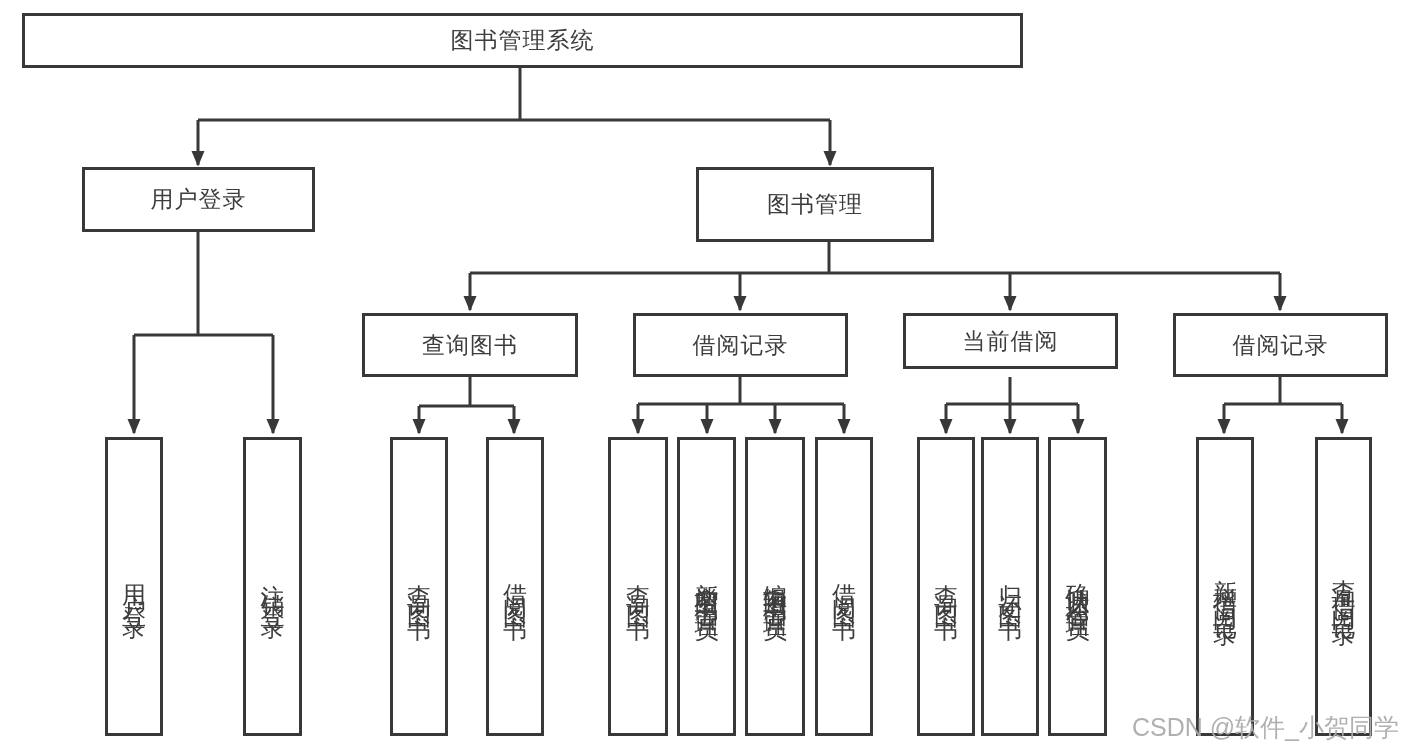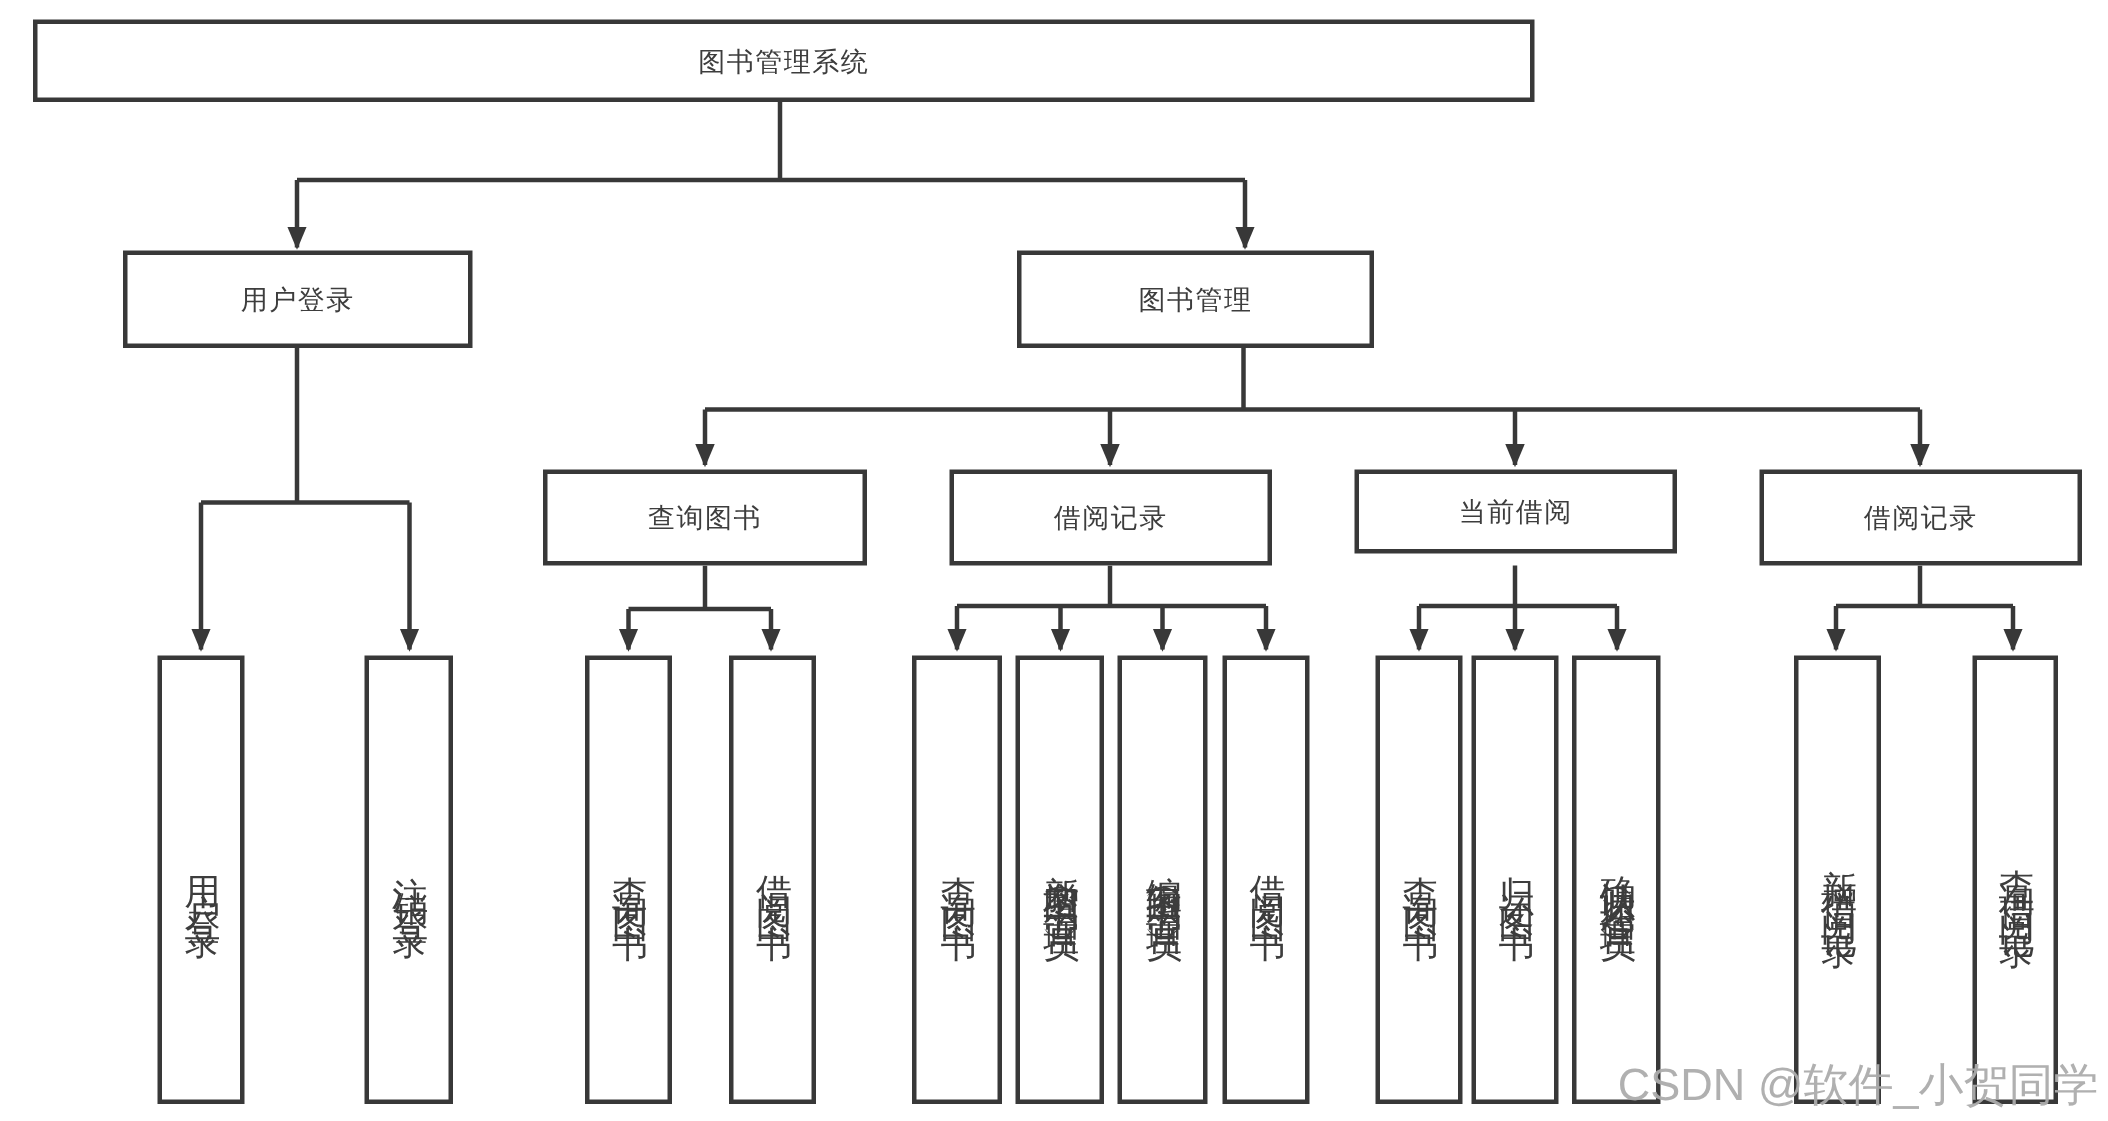--- a/index.html
+++ b/index.html
@@ -21,35 +21,35 @@
     position: absolute;
     box-sizing: border-box;
     background: #ffffff;
     border: 3px solid #383838;
     color: #3d3d3d;
     display: flex;
     align-items: center;
     justify-content: center;
     z-index: 2;
   }
-  .node { font-size: 18px; letter-spacing: 1px; }
+  .node { font-size: 23px; letter-spacing: 1px; }
   .vnode span {
     writing-mode: vertical-rl;
     text-orientation: mixed;
     font-size: 24px;
     white-space: nowrap;
   }
   .ls-lg span { letter-spacing: 11px; }
   .ls-md span { letter-spacing: 9px; }
   .ls-sm span { letter-spacing: 5px; }
   .watermark {
     position: absolute;
     right: 6px;
     bottom: 3px;
-    font-size: 30px;
+    font-size: 25px;
     color: rgba(172,172,172,0.95);
     z-index: 5;
     white-space: nowrap;
     margin-top: 24px;
   }
 </style>
 </head>
 <body>
 
 <div class="canvas">
@@ -100,21 +100,21 @@
       <path d="M1280,377 V404"></path>
       <path d="M1224,404 H1342"></path>
       <path d="M1224,404 V433" marker-end="url(#arrow)"></path>
       <path d="M1342,404 V433" marker-end="url(#arrow)"></path>
     </g>
   </svg>
 
   <div class="node" style="left:22px; top:13px; width:1001px; height:55px;">图书管理系统</div>
 
   <div class="node" style="left:82px; top:167px; width:233px; height:65px;">用户登录</div>
-  <div class="node" style="left:678px; top:167px; width:238px; height:65px;">图书管理</div>
+  <div class="node" style="left:696px; top:167px; width:238px; height:75px;">图书管理</div>
 
   <div class="node" style="left:362px; top:313px; width:216px; height:64px;">查询图书</div>
   <div class="node" style="left:633px; top:313px; width:215px; height:64px;">借阅记录</div>
   <div class="node" style="left:903px; top:313px; width:215px; height:56px;">当前借阅</div>
   <div class="node" style="left:1173px; top:313px; width:215px; height:64px;">借阅记录</div>
 
   <div class="vnode ls-lg" style="left:105px; top:437px; width:58px; height:299px;">
     <span>用户登录</span>
   </div>
   <div class="vnode ls-lg" style="left:243px; top:437px; width:59px; height:299px;">

